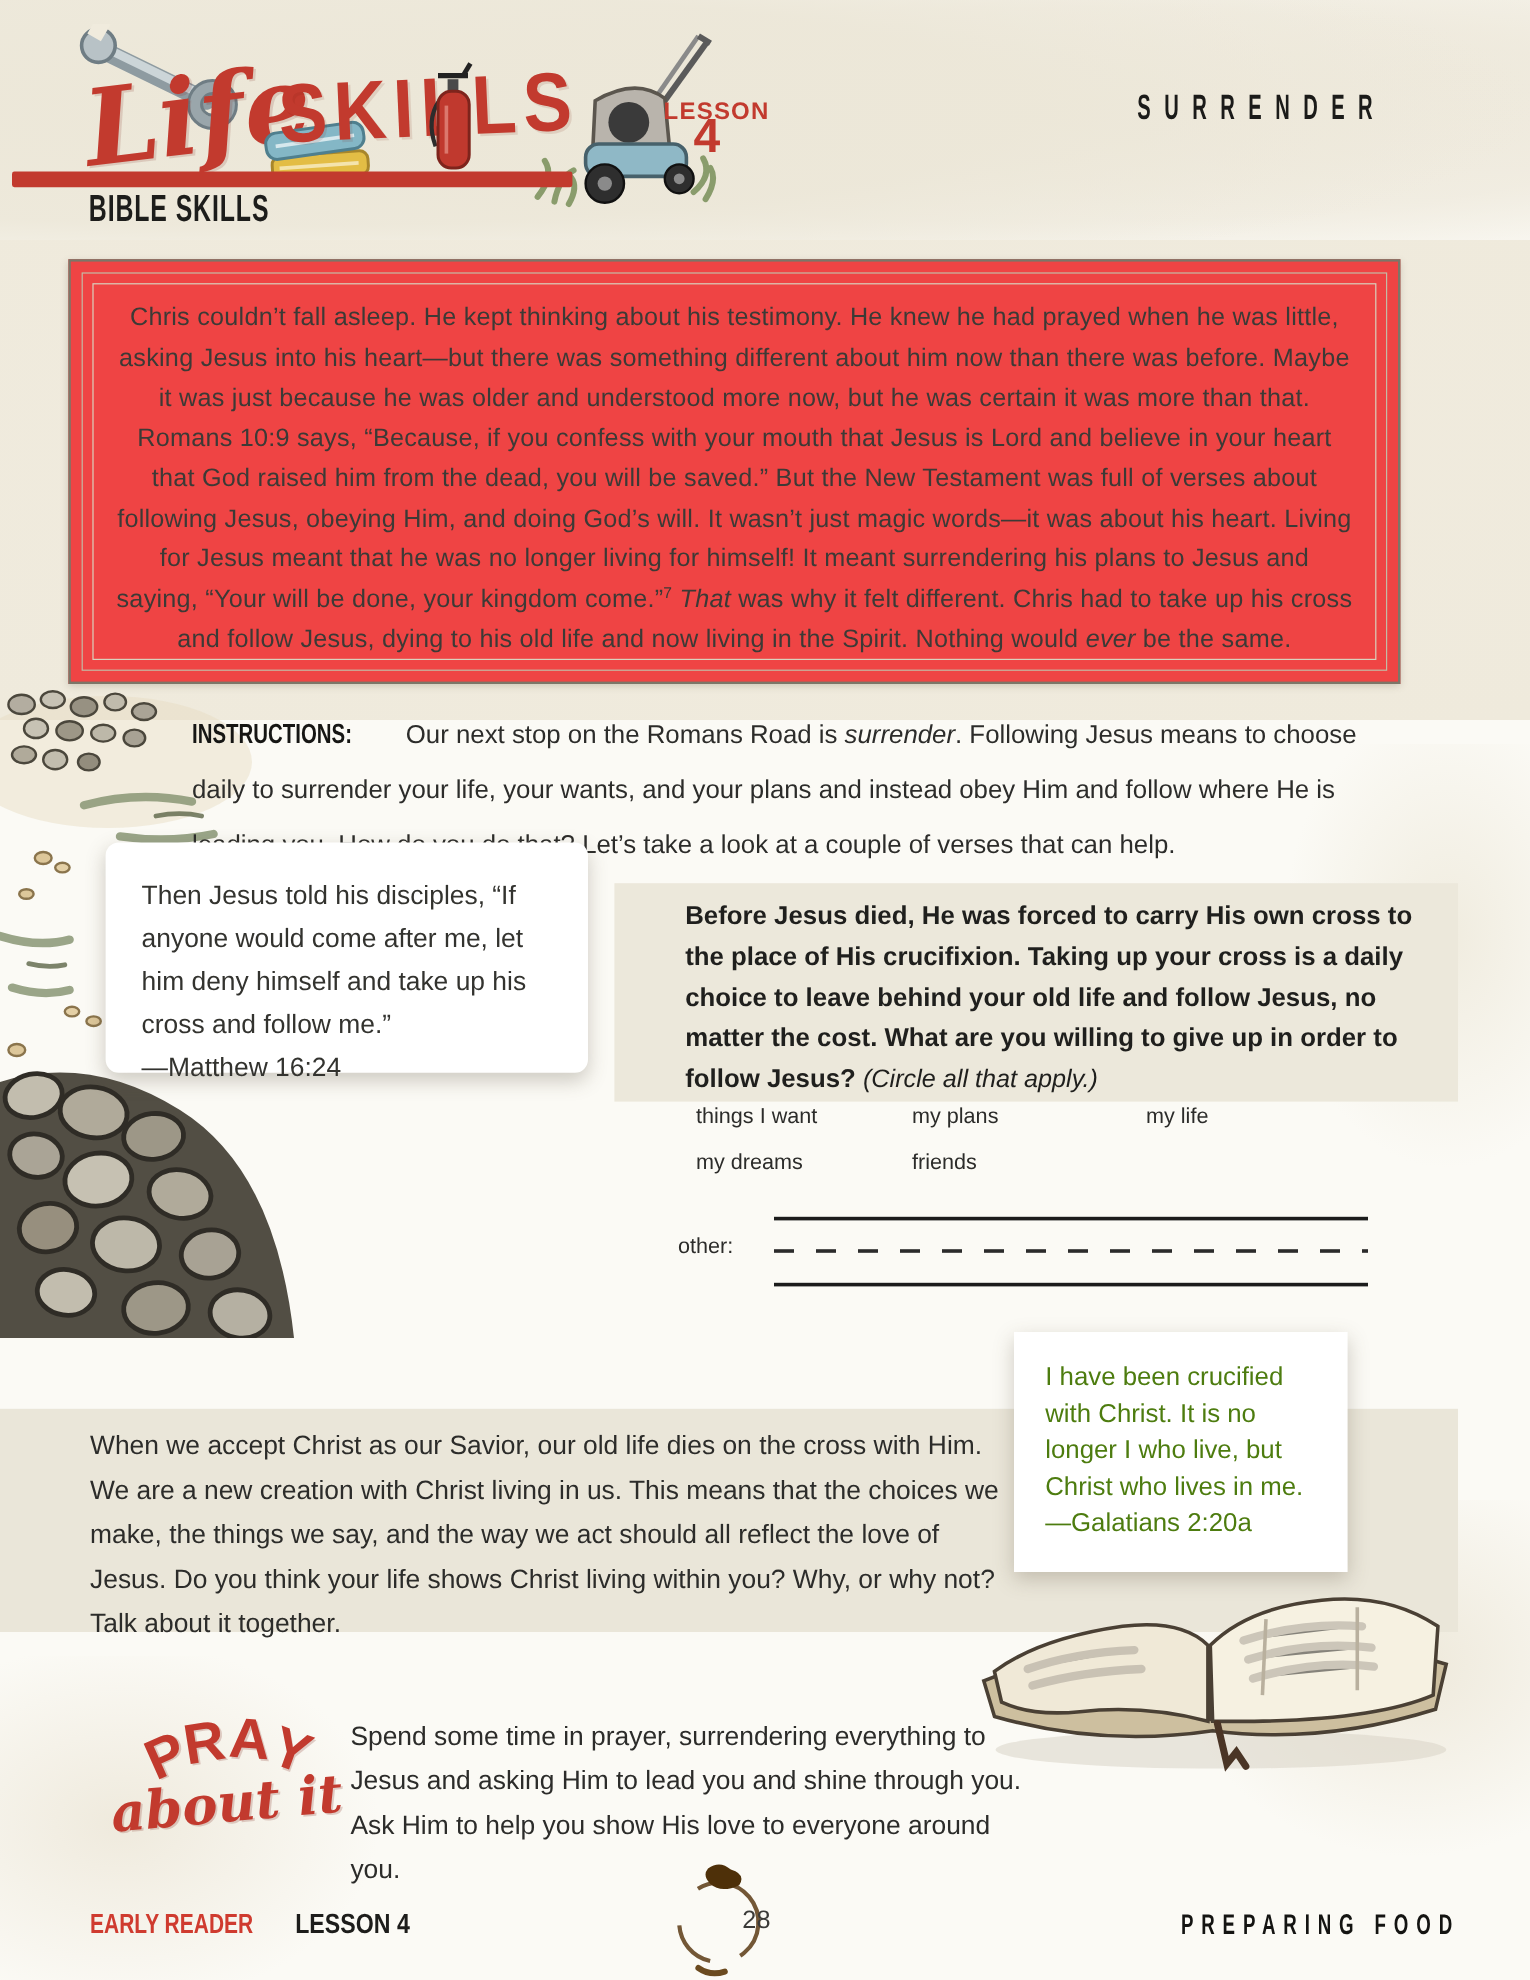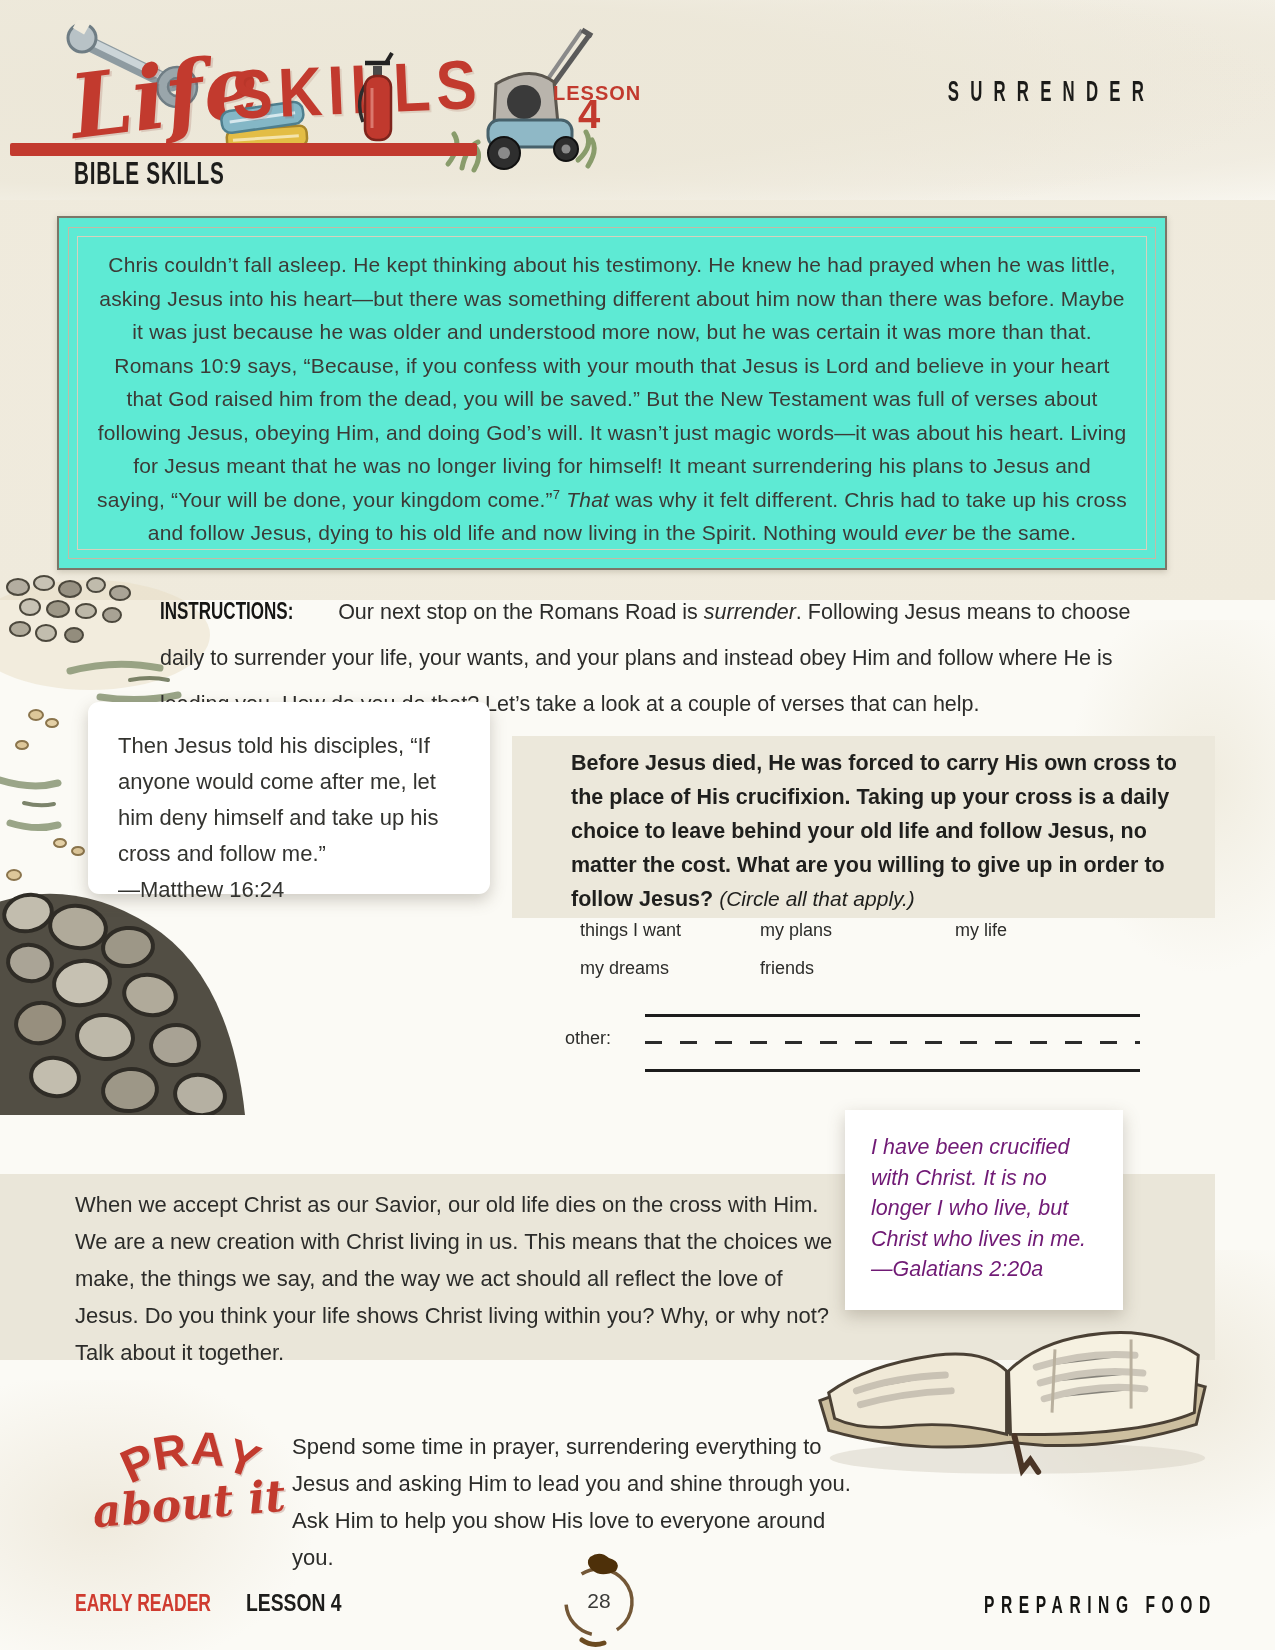--- a/index.html
+++ b/index.html
@@ -31,40 +31,40 @@
     transform:rotate(-2.5deg) scale(.95,1.08);transform-origin:0 50%;text-shadow:2px 2px 0 rgba(120,30,20,.12);}
   .lesson-label{left:553px;top:82px;font-size:20px;font-weight:800;color:#c23a2e;letter-spacing:1px;}
   .lesson-number{left:578px;top:92px;font-size:40px;font-weight:800;color:#c23a2e;}
   .red-bar{left:10px;top:143px;width:467px;height:13px;background:#c23a2e;border-radius:2px;}
   .bible-skills{left:74px;top:156px;font-size:28px;font-weight:800;color:#1d1d1b;
     transform:scale(.74,1.12);transform-origin:0 0;letter-spacing:1px;}
   .topic{right:120px;top:74px;font-size:21px;font-weight:600;color:#1b1b19;letter-spacing:14px;
     transform:scale(.8,1.4);transform-origin:100% 0;}
 
   
-  .plaque{left:57px;top:216px;width:1106px;height:350px;background:#5eead4;
+  .plaque{left:57px;top:216px;width:1106px;height:350px;background:#ef4444;
     border:2px solid #7c7668;box-shadow:0 2px 6px rgba(100,90,70,.25);}
   .plaque-frame{position:absolute;left:9px;top:9px;right:9px;bottom:9px;border:1px solid #c4bba5;}
   .plaque-frame2{position:absolute;left:8px;top:8px;right:8px;bottom:8px;border:1px solid #d9d1bd;}
   .plaque-text{position:absolute;left:38px;top:30px;right:38px;bottom:24px;
     font-size:21px;line-height:33.5px;letter-spacing:.2px;color:#3c3a36;text-align:center;}
   sup.fn{font-size:13px;vertical-align:super;line-height:0;}
   .it{font-style:italic;}
 
   
   .instructions{left:128px;top:588px;width:1020px;font-size:21.5px;line-height:46px;color:#2c2c2a;margin-left:32px;}
   .instr-label{display:inline-block;font-weight:800;font-size:23px;transform:scaleX(.74);
     transform-origin:0 50%;margin-right:-8px;color:#161614;}
 
   
   .card{background:#fff;box-shadow:0 6px 16px rgba(90,80,60,.28);}
   .matthew-card{left:88px;top:702px;width:402px;height:192px;padding:26px 30px;box-sizing:border-box;
     font-size:22px;line-height:36px;color:#33332f;border-radius:11px;}
   .galatians-card{left:845px;top:1110px;width:278px;height:200px;padding:22px 26px;box-sizing:border-box;
-    font-size:21.5px;line-height:30.5px;color:#701a75;font-style:italic;}
+    font-size:21.5px;line-height:30.5px;color:#4d7c0f;}
 
   
   .beige-panel{left:512px;top:736px;width:703px;height:182px;background:#ece8db;}
   .cross-prompt{left:539px;top:746px;width:642px;font-size:21.5px;font-weight:700;line-height:34px;color:#1f1f1d;margin-left:32px;}
   .cross-note{font-weight:400;font-style:italic;font-size:21px;}
 
   
   .opt{font-size:18px;color:#2c2c2a;}
   .line-solid{height:3px;background:#1c1c1c;}
   .line-dashed{height:3px;background:repeating-linear-gradient(90deg,#2b2b2b 0 17px,transparent 17px 35px);}
@@ -84,21 +84,21 @@
   .pray-sub{left:74px;top:1478px;width:230px;text-align:center;font-family:"DejaVu Serif",serif;
     font-style:italic;font-weight:700;font-size:44px;color:#c23a2e;transform:rotate(-5deg);
     text-shadow:1.5px 1.5px 0 rgba(120,30,20,.2);}
   .pray-text{left:292px;top:1428px;width:580px;font-size:22px;line-height:37px;color:#2c2c2a;}
 
   
   .footer-left{left:75px;top:1590px;font-size:23px;white-space:nowrap;}
   .reader-level{display:inline-block;font-weight:800;color:#cf3b2f;transform:scaleX(.76);
     transform-origin:0 50%;margin-right:-14px;}
   .footer-lesson{display:inline-block;font-weight:800;color:#1d1d1b;transform:scaleX(.84);transform-origin:0 50%;}
-  .page-number{left:556px;top:1589px;width:86px;text-align:center;font-size:21px;color:#3a3a38;}
+  .page-number{left:556px;top:1589px;width:86px;text-align:right;font-size:21px;color:#3a3a38;}
   .footer-theme{right:58px;top:1592px;font-size:19px;font-weight:800;color:#141412;letter-spacing:8px;
     transform:scale(.82,1.25);transform-origin:100% 0;}
 </style>
 </head>
 <body>
 
 <div class="page">
 
   <div class="abs wash-top"></div>
   <div class="abs wash-story"></div>

